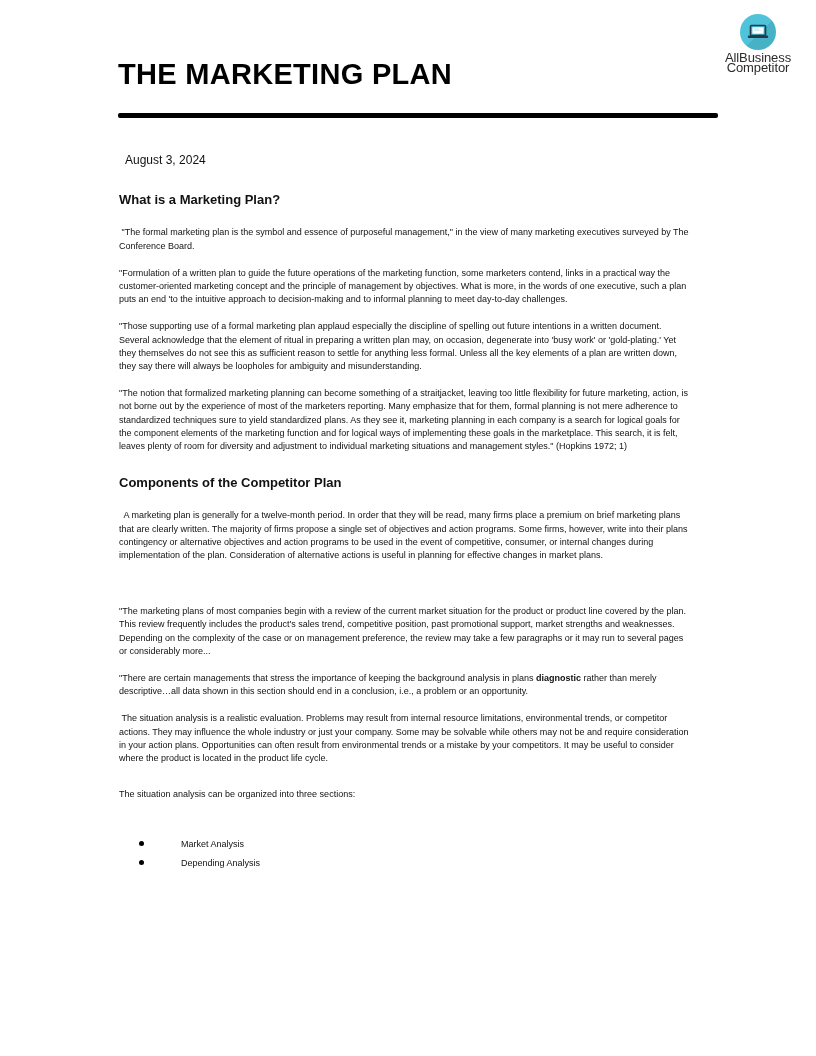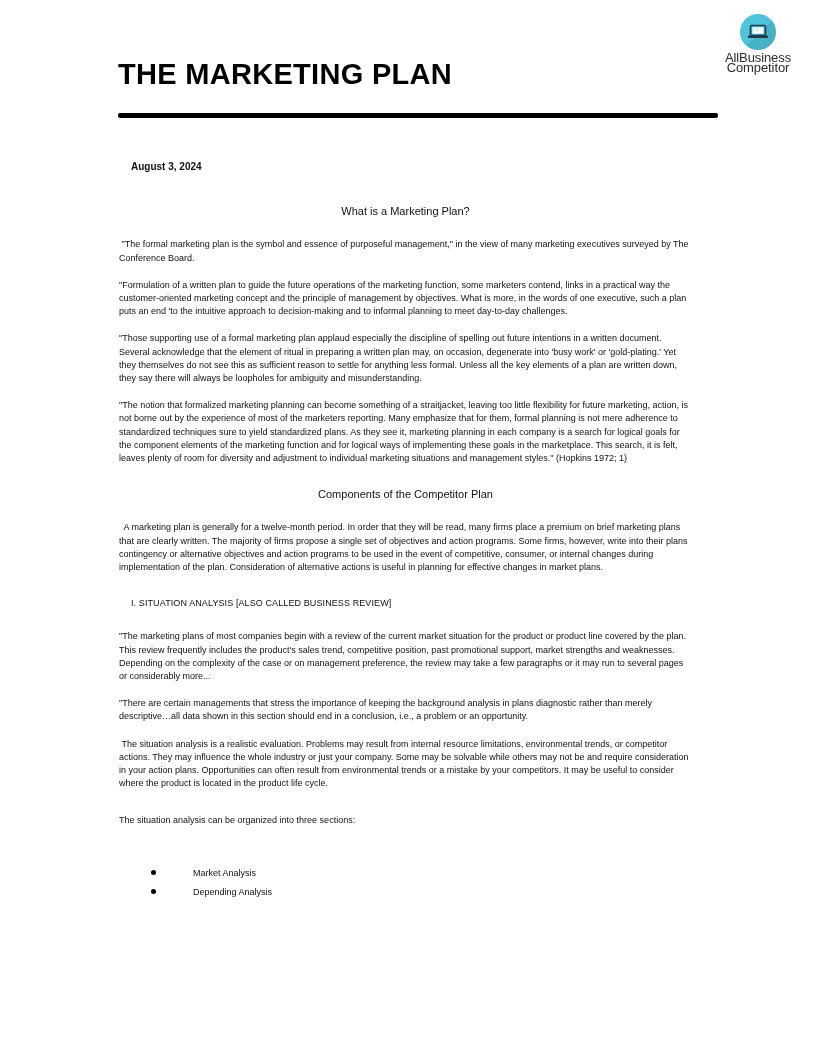--- a/index.html
+++ b/index.html
@@ -86,45 +86,43 @@
     left: 119px;
     width: 573px;
     font-size: 9px;
     line-height: 13.2px;
     color: #111;
   }
   .para {
     margin: 0 0 14px 0;
     text-align: left;
   }
-  .para.tight { margin-bottom: 8px; }
+  .para.tight { margin-bottom: 16px; }
   .spacer-sm { height: 9px; }
   .spacer-lg { height: 20px; }
 
   .date-line {
-    font-size: 10px;
-    margin: 12px;
+    font-size: 12px;
+    margin: 6px;
+  }
+  .heading {
+    font-size: 13px;
     font-weight: bold;
-  }
-  .heading {
-    font-size: 11px;
-    font-weight: normal;
     margin: 0;
-    text-align: center;
   }
   .section-num {
     font-size: 9px;
     margin: 0 0 0 12px;
     letter-spacing: 0.1px;
   }
-  .bold-inline { font-weight: normal; }
+  .bold-inline { font-weight: bold; }
 
   ul.bullets {
     list-style: none;
-    margin: 12px;
+    margin: 0;
     padding: 0;
   }
   ul.bullets li {
     position: relative;
     margin: 0 0 7px 0;
     padding-left: 62px;
     font-size: 9px;
     line-height: 12px;
   }
   ul.bullets li .dot {
@@ -173,21 +171,20 @@
     <p class="para">"Those supporting use of a formal marketing plan applaud especially the discipline of spelling out future intentions in a written document. Several acknowledge that the element of ritual in preparing a written plan may, on occasion, degenerate into 'busy work' or 'gold-plating.' Yet they themselves do not see this as sufficient reason to settle for anything less formal. Unless all the key elements of a plan are written down, they say there will always be loopholes for ambiguity and misunderstanding.</p>
     <p class="para">"The notion that formalized marketing planning can become something of a straitjacket, leaving too little flexibility for future marketing, action, is not borne out by the experience of most of the marketers reporting. Many emphasize that for them, formal planning is not mere adherence to standardized techniques sure to yield standardized plans. As they see it, marketing planning in each company is a search for logical goals for the component elements of the marketing function and for logical ways of implementing these goals in the marketplace. This search, it is felt, leaves plenty of room for diversity and adjustment to individual marketing situations and management styles." (Hopkins 1972; 1)</p>
 
     <div class="spacer-sm"></div>
     <p class="heading">Components of the Competitor Plan</p>
     <div class="spacer-lg"></div>
 
     <p class="para">&nbsp; A marketing plan is generally for a twelve-month period. In order that they will be read, many firms place a premium on brief marketing plans that are clearly written. The majority of firms propose a single set of objectives and action programs. Some firms, however, write into their plans contingency or alternative objectives and action programs to be used in the event of competitive, consumer, or internal changes during implementation of the plan. Consideration of alternative actions is useful in planning for effective changes in market plans.</p>
 
     <div class="spacer-sm"></div>
-    <p class="section-num">I.  SITUATION ANALYSIS [ALSO CALLED BUSINESS REVIEW]</p>
     <div class="spacer-lg"></div>
 
     <p class="para">"The marketing plans of most companies begin with a review of the current market situation for the product or product line covered by the plan. This review frequently includes the product's sales trend, competitive position, past promotional support, market strengths and weaknesses. Depending on the complexity of the case or on management preference, the review may take a few paragraphs or it may run to several pages or considerably more...</p>
 
     <p class="para"><span>"There are certain managements that stress the importance of keeping the background analysis in plans </span><span class="bold-inline">diagnostic</span><span> rather than merely descriptive…all data shown in this section should end in a conclusion, i.e., a problem or an opportunity.</span></p>
 
     <p class="para">&nbsp;The situation analysis is a realistic evaluation.  Problems may result from internal resource limitations, environmental trends, or competitor actions. They may influence the whole industry or just your company. Some may be solvable while others may not be and require consideration in your action plans. Opportunities can often result from environmental trends or a mistake by your competitors. It may be useful to consider where the product is located in the product life cycle.</p>
 
     <div class="spacer-sm"></div>
     <p class="para tight">The situation analysis can be organized into three sections:</p>

